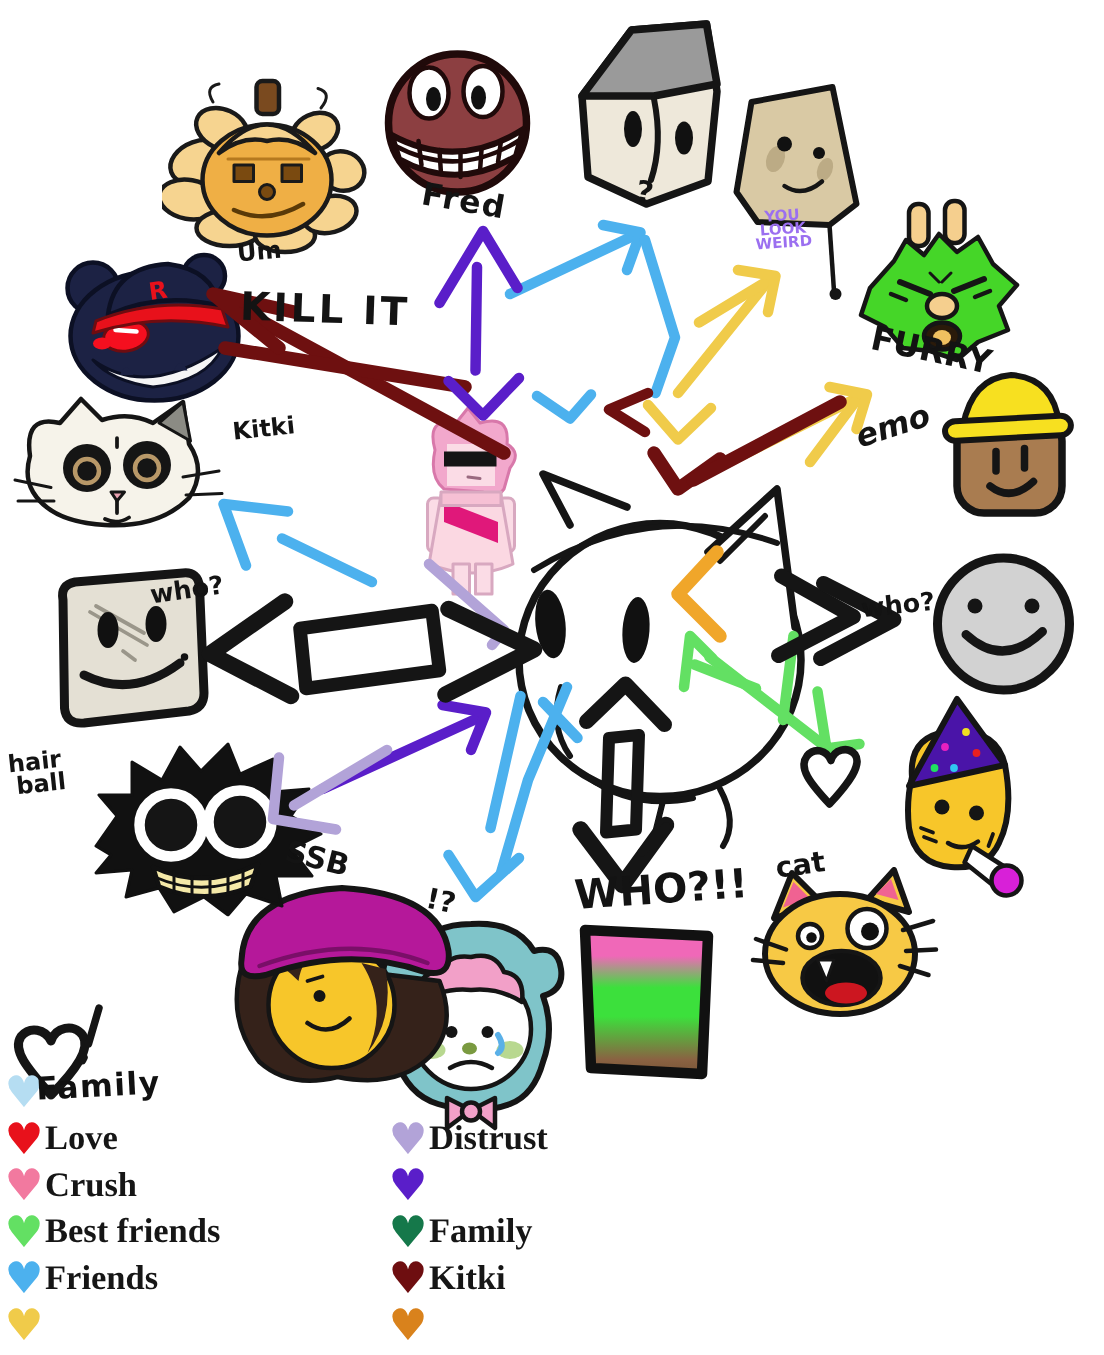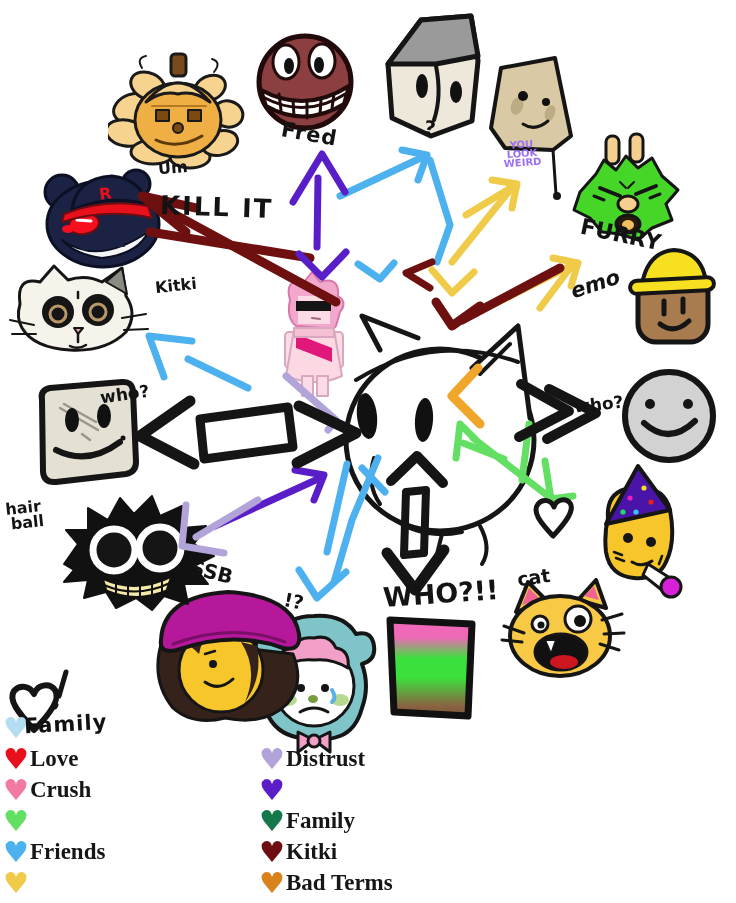--- a/index.html
+++ b/index.html
@@ -422,20 +422,21 @@
     <div class="lrow">
       <span class="heart" style="color: rgb(232, 17, 27);">♥</span>
       <span class="ltext">Love</span>
     </div>
     <div class="lrow">
       <span class="heart" style="color: rgb(242, 121, 159);">♥</span>
       <span class="ltext">Crush</span>
     </div>
     <div class="lrow">
       <span class="heart" style="color: rgb(99, 224, 99);">♥</span>
+      <span class="ltext">Best friends</span>
     </div>
     <div class="lrow">
       <span class="heart" style="color: rgb(76, 177, 238);">♥</span>
       <span class="ltext">Friends</span>
     </div>
     <div class="lrow">
       <span class="heart" style="color: rgb(240, 203, 74);">♥</span>
     </div>
   </div>
 
@@ -450,19 +451,18 @@
     <div class="lrow">
       <span class="heart" style="color: rgb(21, 120, 74);">♥</span>
       <span class="ltext">Family</span>
     </div>
     <div class="lrow">
       <span class="heart" style="color: rgb(110, 14, 16);">♥</span>
       <span class="ltext">Kitki</span>
     </div>
     <div class="lrow">
       <span class="heart" style="color: rgb(217, 130, 28);">♥</span>
-      <span class="ltext">Bad Terms</span>
     </div>
   </div>
 
   <span class="credit" style="left:4px;top:933px">template by lyrioum on X</span>
 
 </div>
 
 </body></html>

